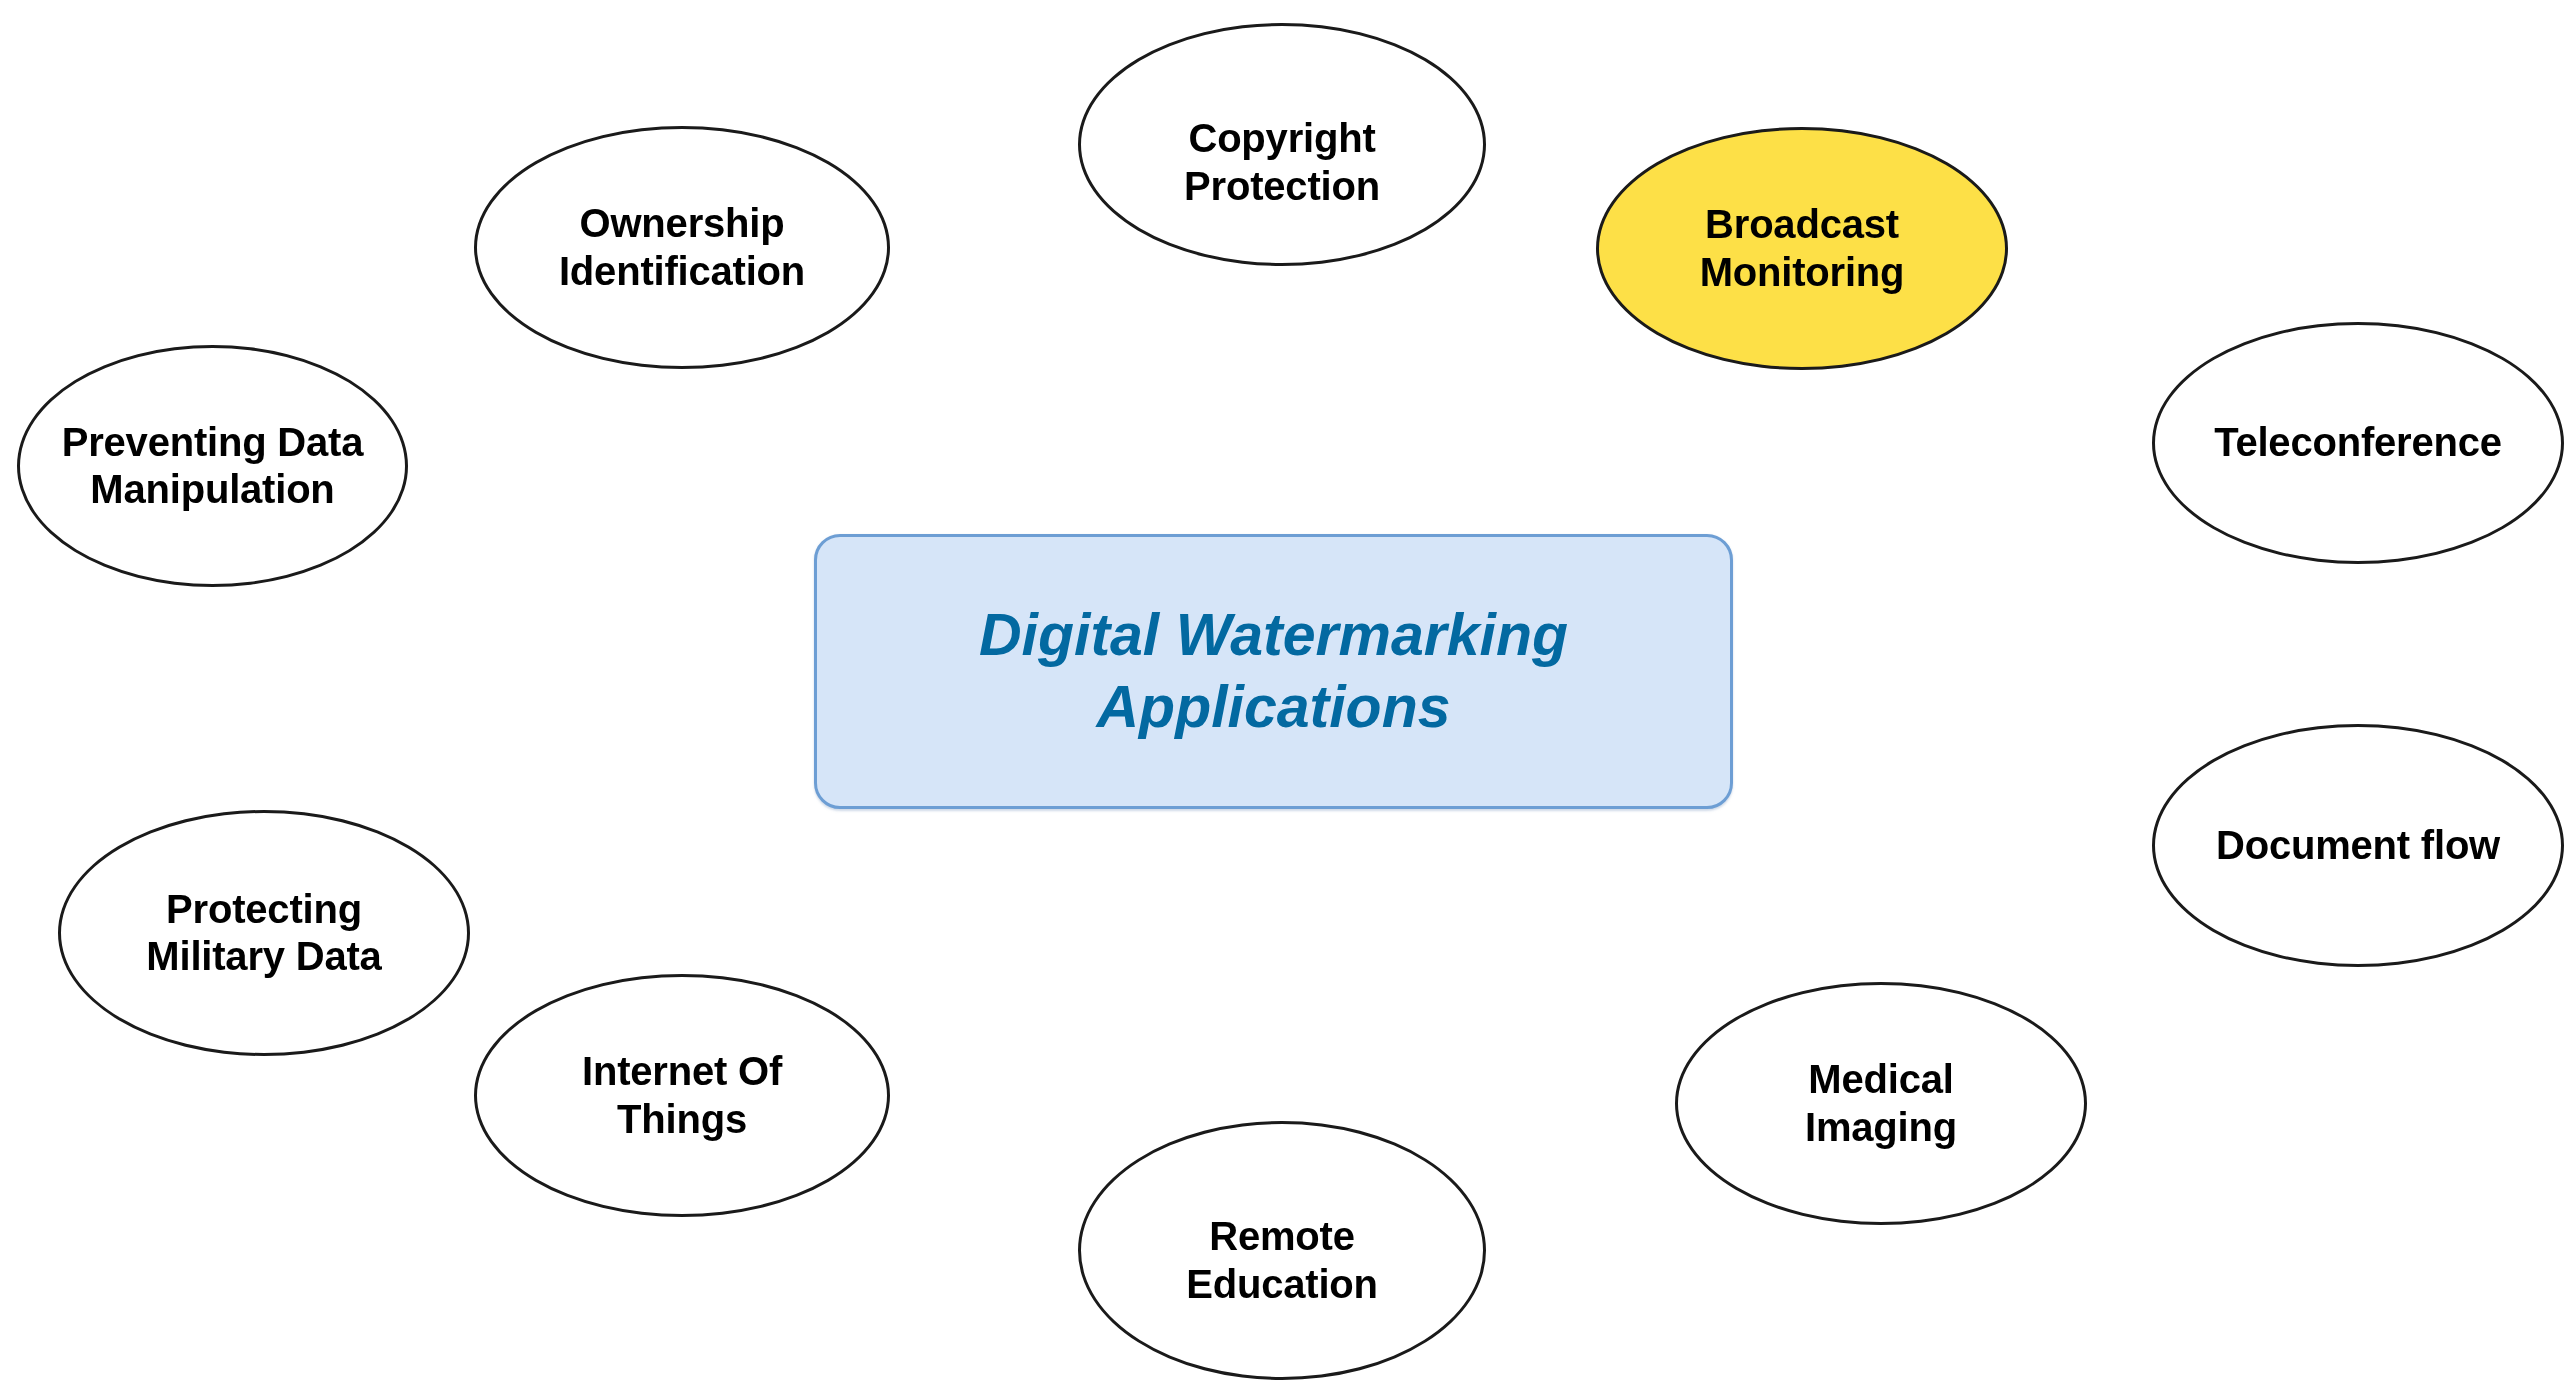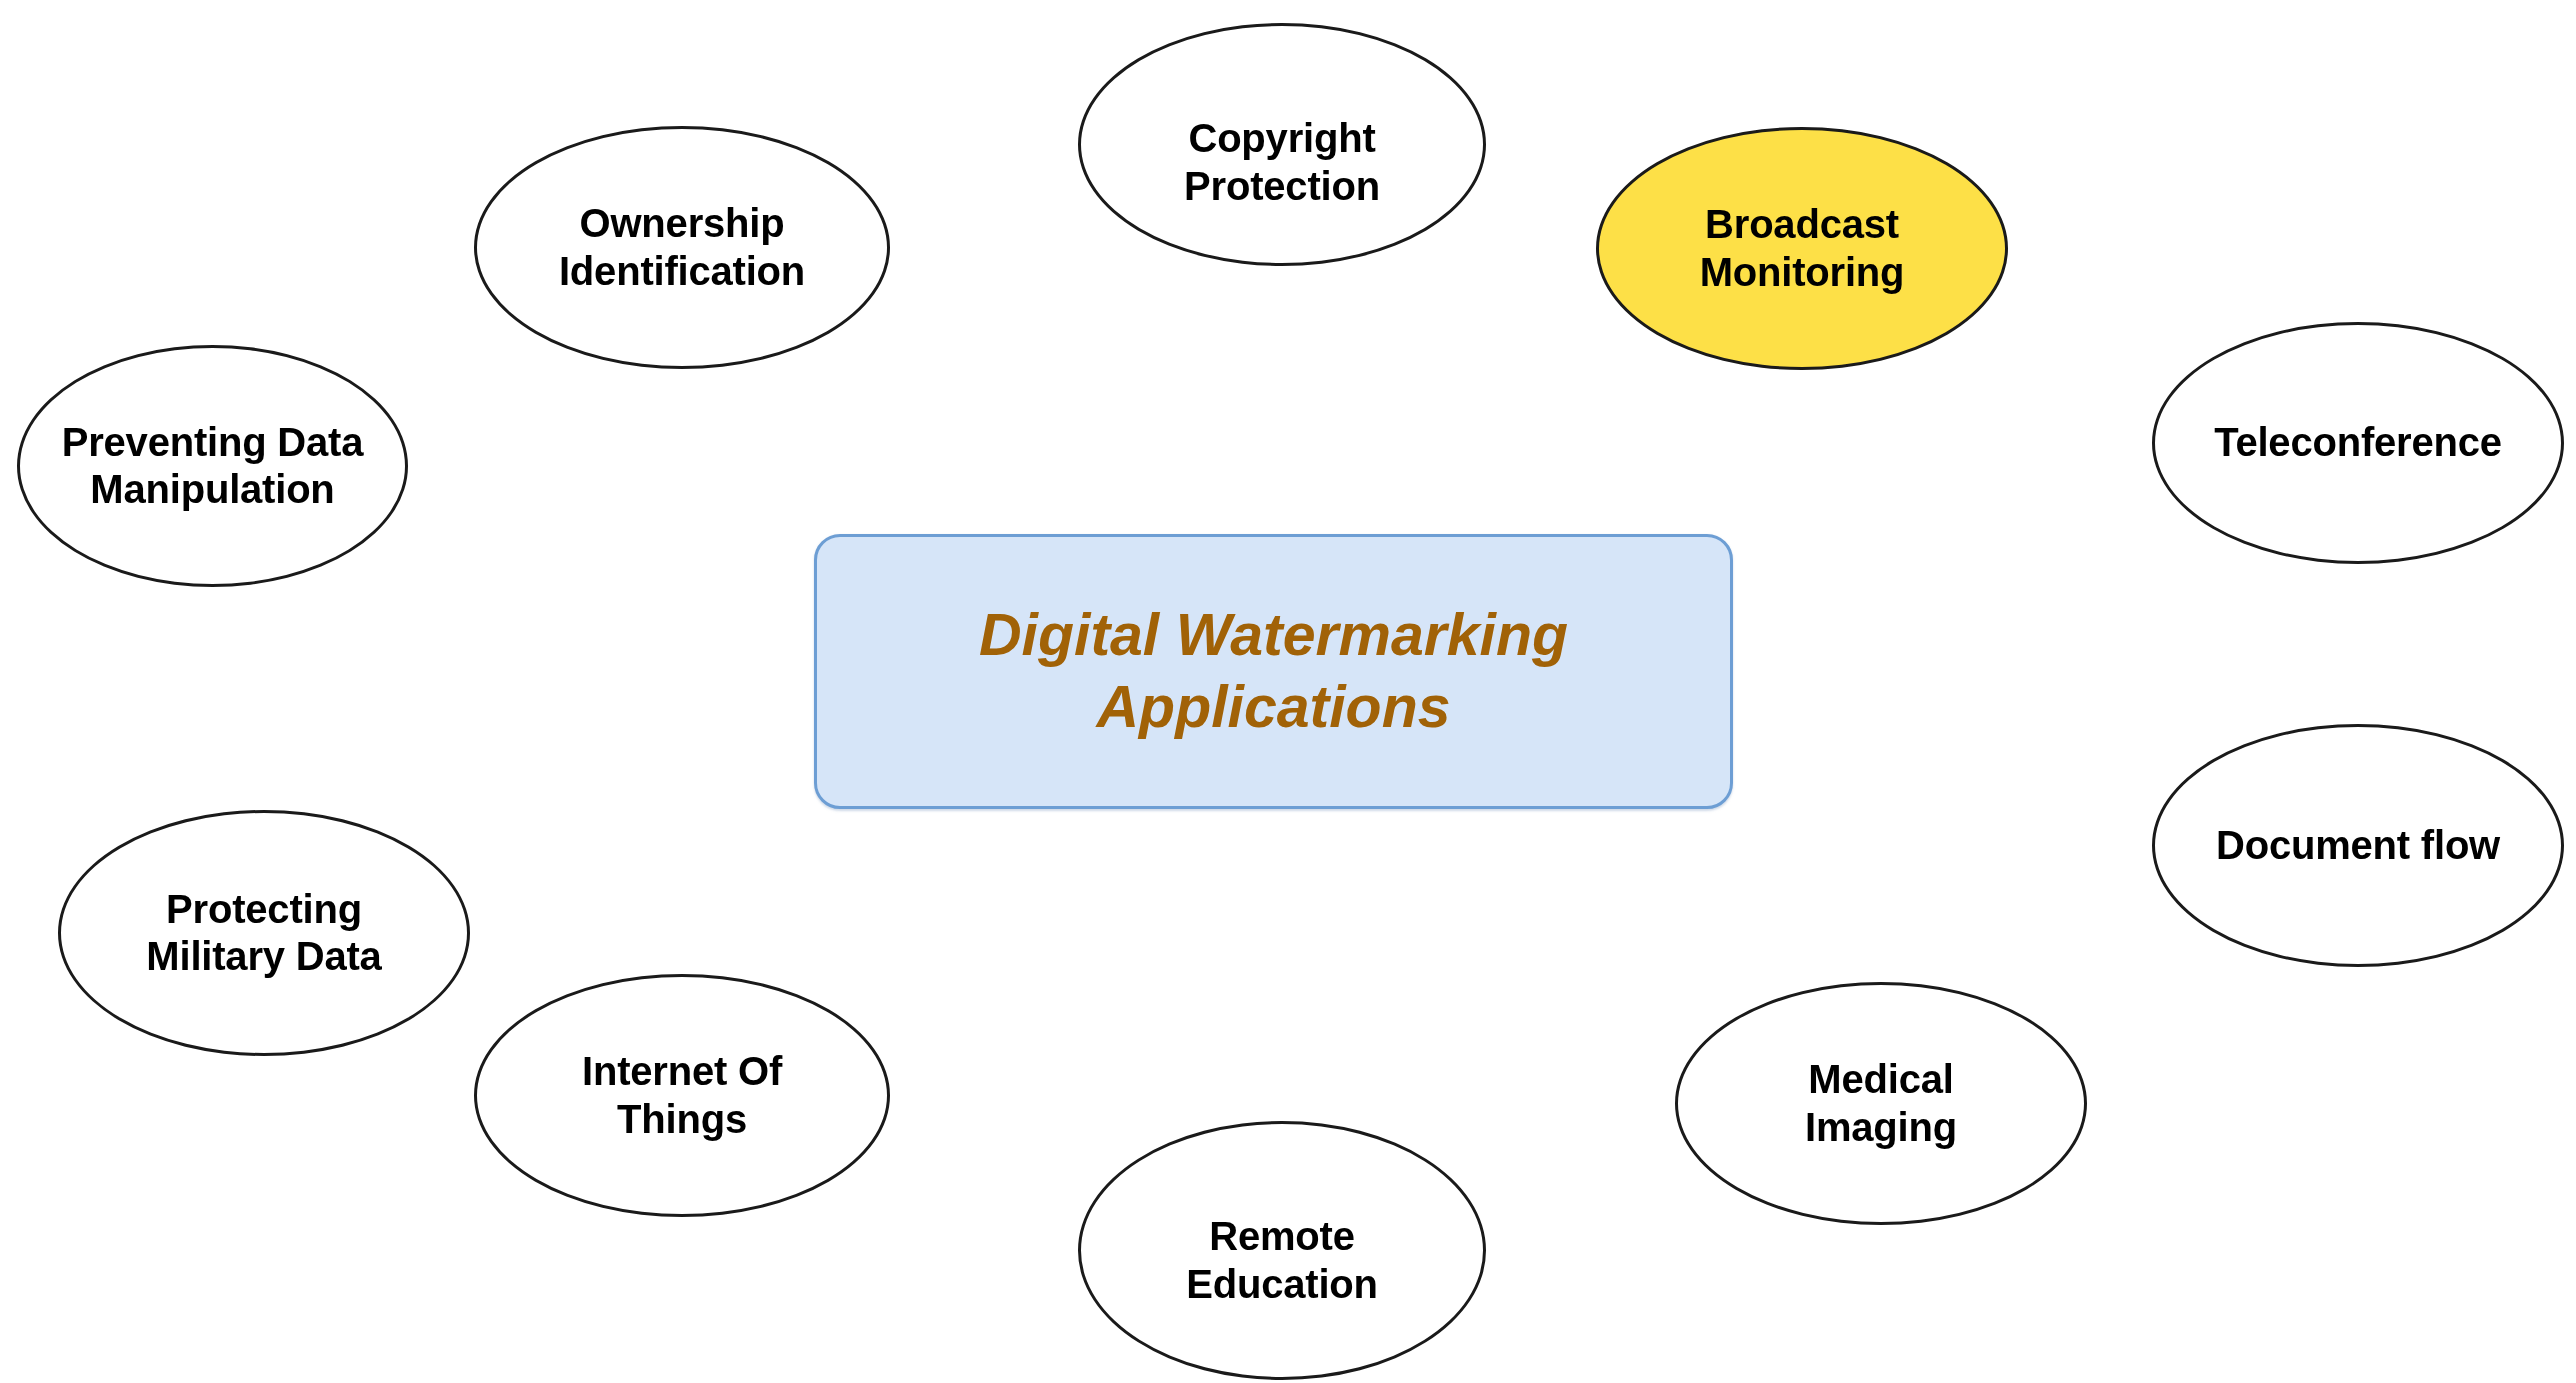--- a/index.html
+++ b/index.html
@@ -62,21 +62,21 @@
     white-space: pre-line;
     padding: 0 23px;
   }
 </style>
 </head>
 <body>
 
 <div id="canvas">
 
   <div id="center-node" style="left: 814px; top: 534px; width: 919px; height: 275px; background: rgb(214, 229, 248); border-color: rgb(109, 158, 212);">
-    <div class="center-label" style="color: #a16207; font-style: italic;">Digital Watermarking
+    <div class="center-label" style="color: #0369a1; font-style: italic;">Digital Watermarking
 Applications</div>
   </div>
 
   <div id="nodes-layer">
       <div class="node" style="left: 1078px; top: 23px; width: 408px; height: 243px; background: rgb(255, 255, 255); border-color: rgb(26, 26, 26);">
         <div class="node-label" style="color: rgb(0, 0, 0); margin-top: 36px;">Copyright
 Protection</div>
       </div>
       <div class="node" style="left: 474px; top: 126px; width: 416px; height: 243px; background: rgb(255, 255, 255); border-color: rgb(26, 26, 26);">
         <div class="node-label" style="color: rgb(0, 0, 0);">Ownership

